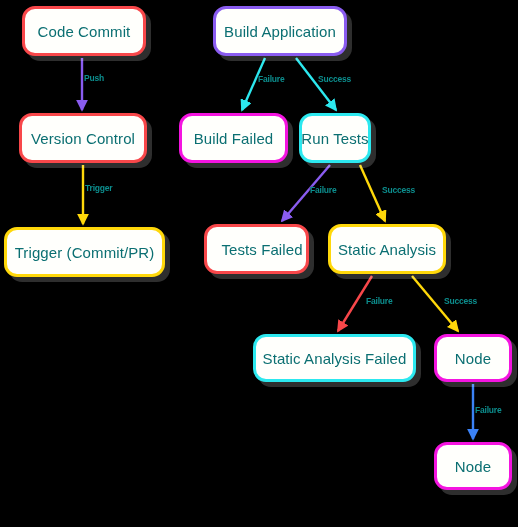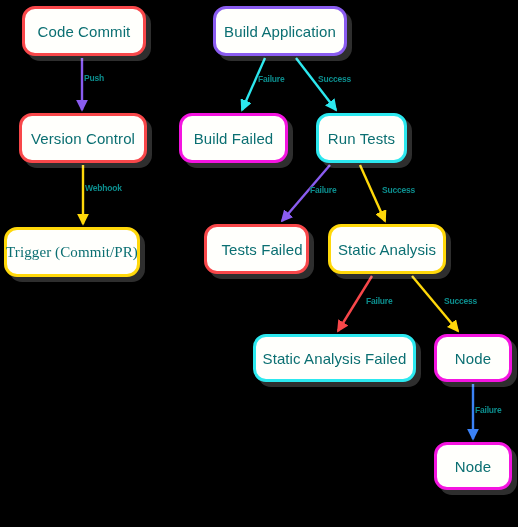--- a/index.html
+++ b/index.html
@@ -80,44 +80,44 @@
       <line x1="83" y1="165" x2="83" y2="224" stroke="#ffd80a" stroke-width="2.4" marker-end="url(#arrow-1)"></line>
       <line x1="265" y1="58" x2="242" y2="110" stroke="#2ce8ef" stroke-width="2.4" marker-end="url(#arrow-2)"></line>
       <line x1="296" y1="58" x2="336" y2="110" stroke="#2ce8ef" stroke-width="2.4" marker-end="url(#arrow-2)"></line>
       <line x1="330" y1="165" x2="282" y2="221" stroke="#8a5cf0" stroke-width="2.4" marker-end="url(#arrow-0)"></line>
       <line x1="360" y1="165" x2="385" y2="221" stroke="#ffd80a" stroke-width="2.4" marker-end="url(#arrow-1)"></line>
       <line x1="372" y1="276" x2="338" y2="331" stroke="#f8474a" stroke-width="2.4" marker-end="url(#arrow-6)"></line>
       <line x1="412" y1="276" x2="458" y2="331" stroke="#ffd80a" stroke-width="2.4" marker-end="url(#arrow-1)"></line>
       <line x1="473" y1="384" x2="473" y2="439" stroke="#3b82f6" stroke-width="2.4" marker-end="url(#arrow-8)"></line>
     </svg>
 <div class="edge-label" style="left: 84px; top: 73px;">Push</div>
-    <div class="edge-label" style="left: 85px; top: 183px;">Webhook</div>
+    <div class="edge-label" style="left: 85px; top: 183px;">Trigger</div>
     <div class="edge-label" style="left: 258px; top: 74px;">Failure</div>
     <div class="edge-label" style="left: 318px; top: 74px;">Success</div>
     <div class="edge-label" style="left: 310px; top: 185px;">Failure</div>
     <div class="edge-label" style="left: 382px; top: 185px;">Success</div>
     <div class="edge-label" style="left: 366px; top: 296px;">Failure</div>
     <div class="edge-label" style="left: 444px; top: 296px;">Success</div>
     <div class="edge-label" style="left: 475px; top: 405px;">Failure</div>
     <div class="node" style="left: 213px; top: 6px; width: 134px; height: 50px; border-color: rgb(138, 92, 240);">
       <span class="node-label">Build Application</span>
     </div>
     <div class="node" style="left: 22px; top: 6px; width: 124px; height: 50px; border-color: rgb(248, 71, 74);">
       <span class="node-label">Code Commit</span>
     </div>
     <div class="node" style="left: 179px; top: 113px; width: 109px; height: 50px; border-color: rgb(244, 20, 224);">
       <span class="node-label">Build Failed</span>
     </div>
     <div class="node" style="left: 19px; top: 113px; width: 128px; height: 50px; border-color: rgb(248, 71, 74);">
       <span class="node-label">Version Control</span>
     </div>
-    <div class="node" style="left: 316px; top: 113px; width: 91px; height: 50px; border-color: rgb(44, 232, 239);">
+    <div class="node" style="left: 299px; top: 113px; width: 72px; height: 50px; border-color: rgb(44, 232, 239);">
       <span class="node-label">Run Tests</span>
     </div>
-    <div class="node" style="left: 4px; top: 227px; width: 136px; height: 50px; border-color: rgb(255, 216, 10); font-family: Liberation Serif, serif;">
+    <div class="node" style="left: 4px; top: 227px; width: 161px; height: 50px; border-color: rgb(255, 216, 10);">
       <span class="node-label">Trigger (Commit/PR)</span>
     </div>
     <div class="node" style="left: 204px; top: 224px; width: 105px; height: 50px; border-color: rgb(248, 71, 74); padding-left: 11px;">
       <span class="node-label">Tests Failed</span>
     </div>
     <div class="node" style="left: 328px; top: 224px; width: 118px; height: 50px; border-color: rgb(255, 216, 10);">
       <span class="node-label">Static Analysis</span>
     </div>
     <div class="node" style="left: 253px; top: 334px; width: 163px; height: 48px; border-color: rgb(44, 232, 239);">
       <span class="node-label">Static Analysis Failed</span>

